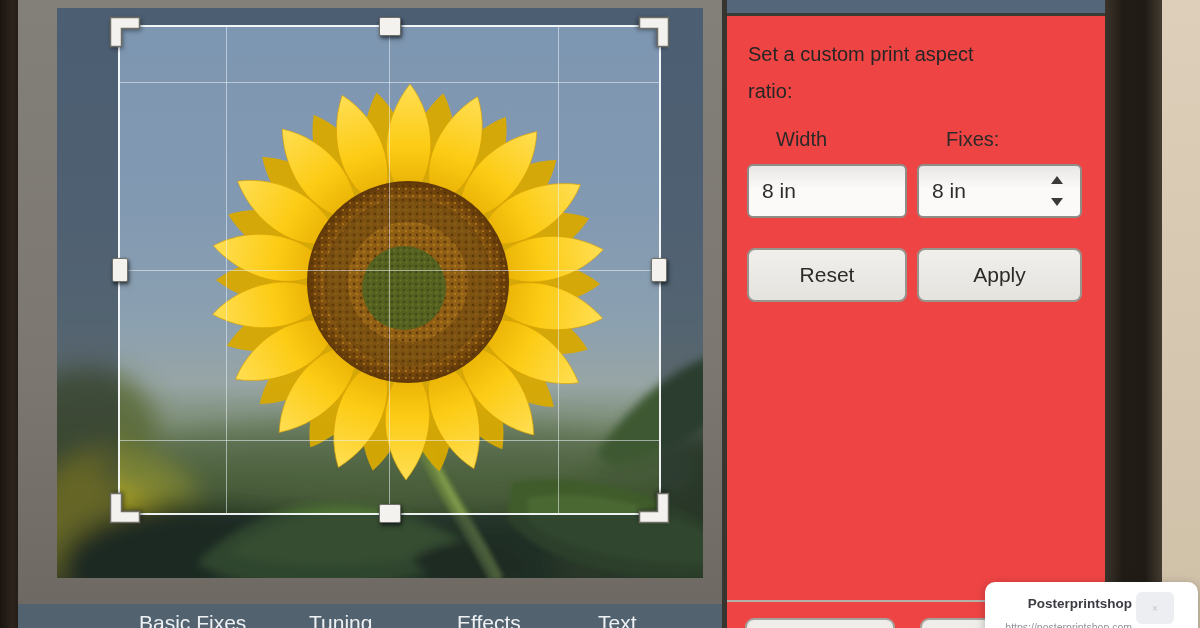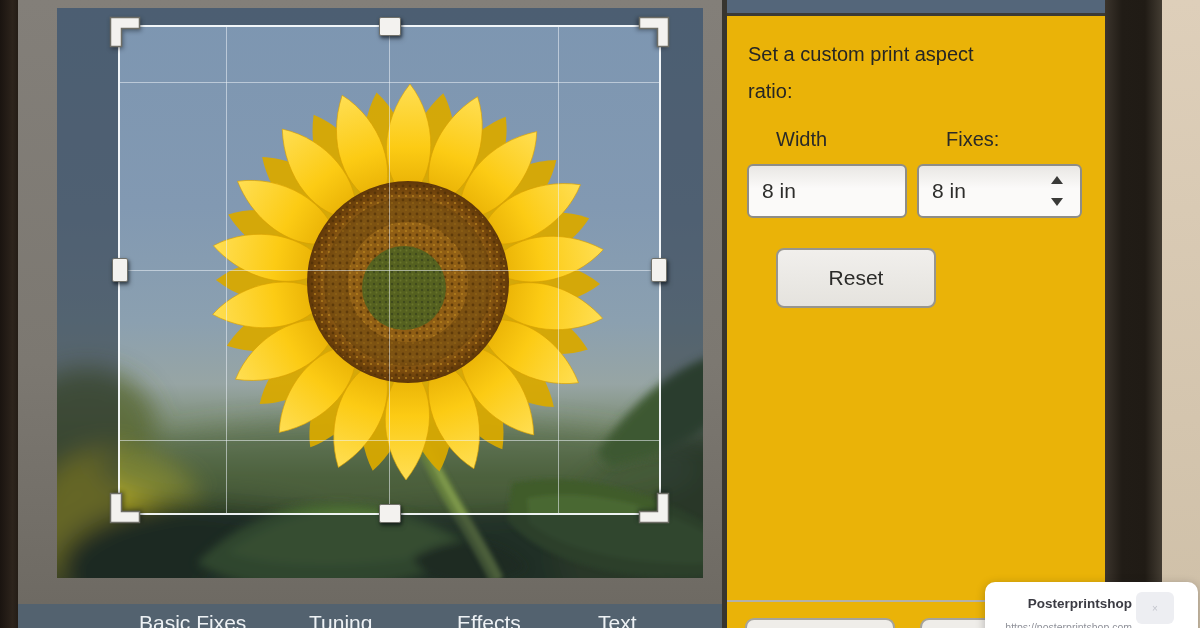--- a/index.html
+++ b/index.html
@@ -41,45 +41,45 @@
   .hm-right{right:-8px;top:calc(50% - 12px);width:16px;height:24px;}
   
   .tab-bar{position:absolute;left:18px;top:604px;width:704px;height:24px;
     background:#53626f;overflow:hidden;}
   .tab{position:absolute;top:7px;font-size:21px;color:#edf1f4;white-space:nowrap;}
   .tab-1{left:121px;} .tab-2{left:291px;} .tab-3{left:439px;} .tab-4{left:580px;}
   
   .divider-vert{position:absolute;left:722px;top:0;width:5px;height:628px;background:#37352f;}
   
   .right-panel{position:absolute;left:727px;top:0;width:378px;height:628px;
-    background:#eab308;overflow:hidden;}
+    background:#ef4444;overflow:hidden;}
   .panel-topbar{position:absolute;left:0;top:0;width:378px;height:13px;
     background:#54667a;border-bottom:3px solid #3b3a35;}
   .panel-title{position:absolute;left:21px;top:36px;width:270px;
     font-size:20px;line-height:37px;color:#262624;}
   .field-label{position:absolute;top:128px;font-size:20px;color:#2a2a28;margin-left:29px;}
   .label-width{left:20px;} .label-height{left:190px;}
   .text-input{position:absolute;top:164px;height:54px;box-sizing:border-box;
     background:linear-gradient(180deg,#e9e7e4 0%,#fbfaf9 45%);
     border:2px solid #8e8d88;border-radius:6px;
     font-family:"Liberation Sans",sans-serif;font-size:21px;color:#2d2d2b;
     padding:0 0 0 13px;outline:none;}
   .input-width{left:20px;width:160px;}
   .input-height{left:190px;width:165px;padding-right:34px;}
   .spinner{position:absolute;left:321px;top:176px;width:18px;height:30px;
     display:flex;flex-direction:column;justify-content:space-between;align-items:center;}
   .spin-up{width:0;height:0;border-left:6px solid transparent;border-right:6px solid transparent;
     border-bottom:8px solid #3a3a38;cursor:pointer;}
   .spin-down{width:0;height:0;border-left:6px solid transparent;border-right:6px solid transparent;
     border-top:8px solid #3a3a38;cursor:pointer;}
-  .panel-btn{position:absolute;top:248px;height:60px;box-sizing:border-box;
+  .panel-btn{position:absolute;top:248px;height:54px;box-sizing:border-box;
     background:linear-gradient(180deg,#f1efec,#e5e3de);
     border:2px solid #97958e;border-radius:8px;
     font-family:"Liberation Sans",sans-serif;font-size:21px;color:#2b2b29;
-    display:flex;align-items:center;justify-content:center;cursor:pointer;margin-left:29px;}
+    display:flex;align-items:center;justify-content:center;cursor:pointer;}
   .btn-reset{left:20px;width:160px;}
   .btn-apply{left:190px;width:165px;}
   .panel-bottom-divider{position:absolute;left:0;top:600px;width:378px;height:2px;background:#b3b1ab;}
   .stub-btn{position:absolute;top:618px;height:24px;box-sizing:border-box;width:150px;
     background:#efede9;border:2px solid #a5a39c;border-bottom:none;border-radius:9px 9px 0 0;}
   .stub-1{left:18px;} .stub-2{left:193px;}
   
   .right-bezel{position:absolute;left:1105px;top:0;width:57px;height:628px;
     background:linear-gradient(90deg,#3b342c 0%,#211c16 30%,#201b15 70%,#433c32 100%);}
   .desk-edge{position:absolute;left:1162px;top:0;width:38px;height:628px;
@@ -271,20 +271,21 @@
   <div class="field-label label-height">Fixes:</div>
 
   <input class="text-input input-width" type="text" value="8 in" style="">
   <input class="text-input input-height" type="text" value="8 in" style="">
   <div class="spinner">
     <div class="spin-up"></div>
     <div class="spin-down"></div>
   </div>
 
   <div class="panel-btn btn-reset">Reset</div>
+  <div class="panel-btn btn-apply">Apply</div>
 
   <div class="panel-bottom-divider"></div>
   <div class="stub-btn stub-1"></div>
   <div class="stub-btn stub-2"></div>
 </div>
 
 <div class="right-bezel"></div>
 <div class="desk-edge"></div>
 
 <div class="badge">

